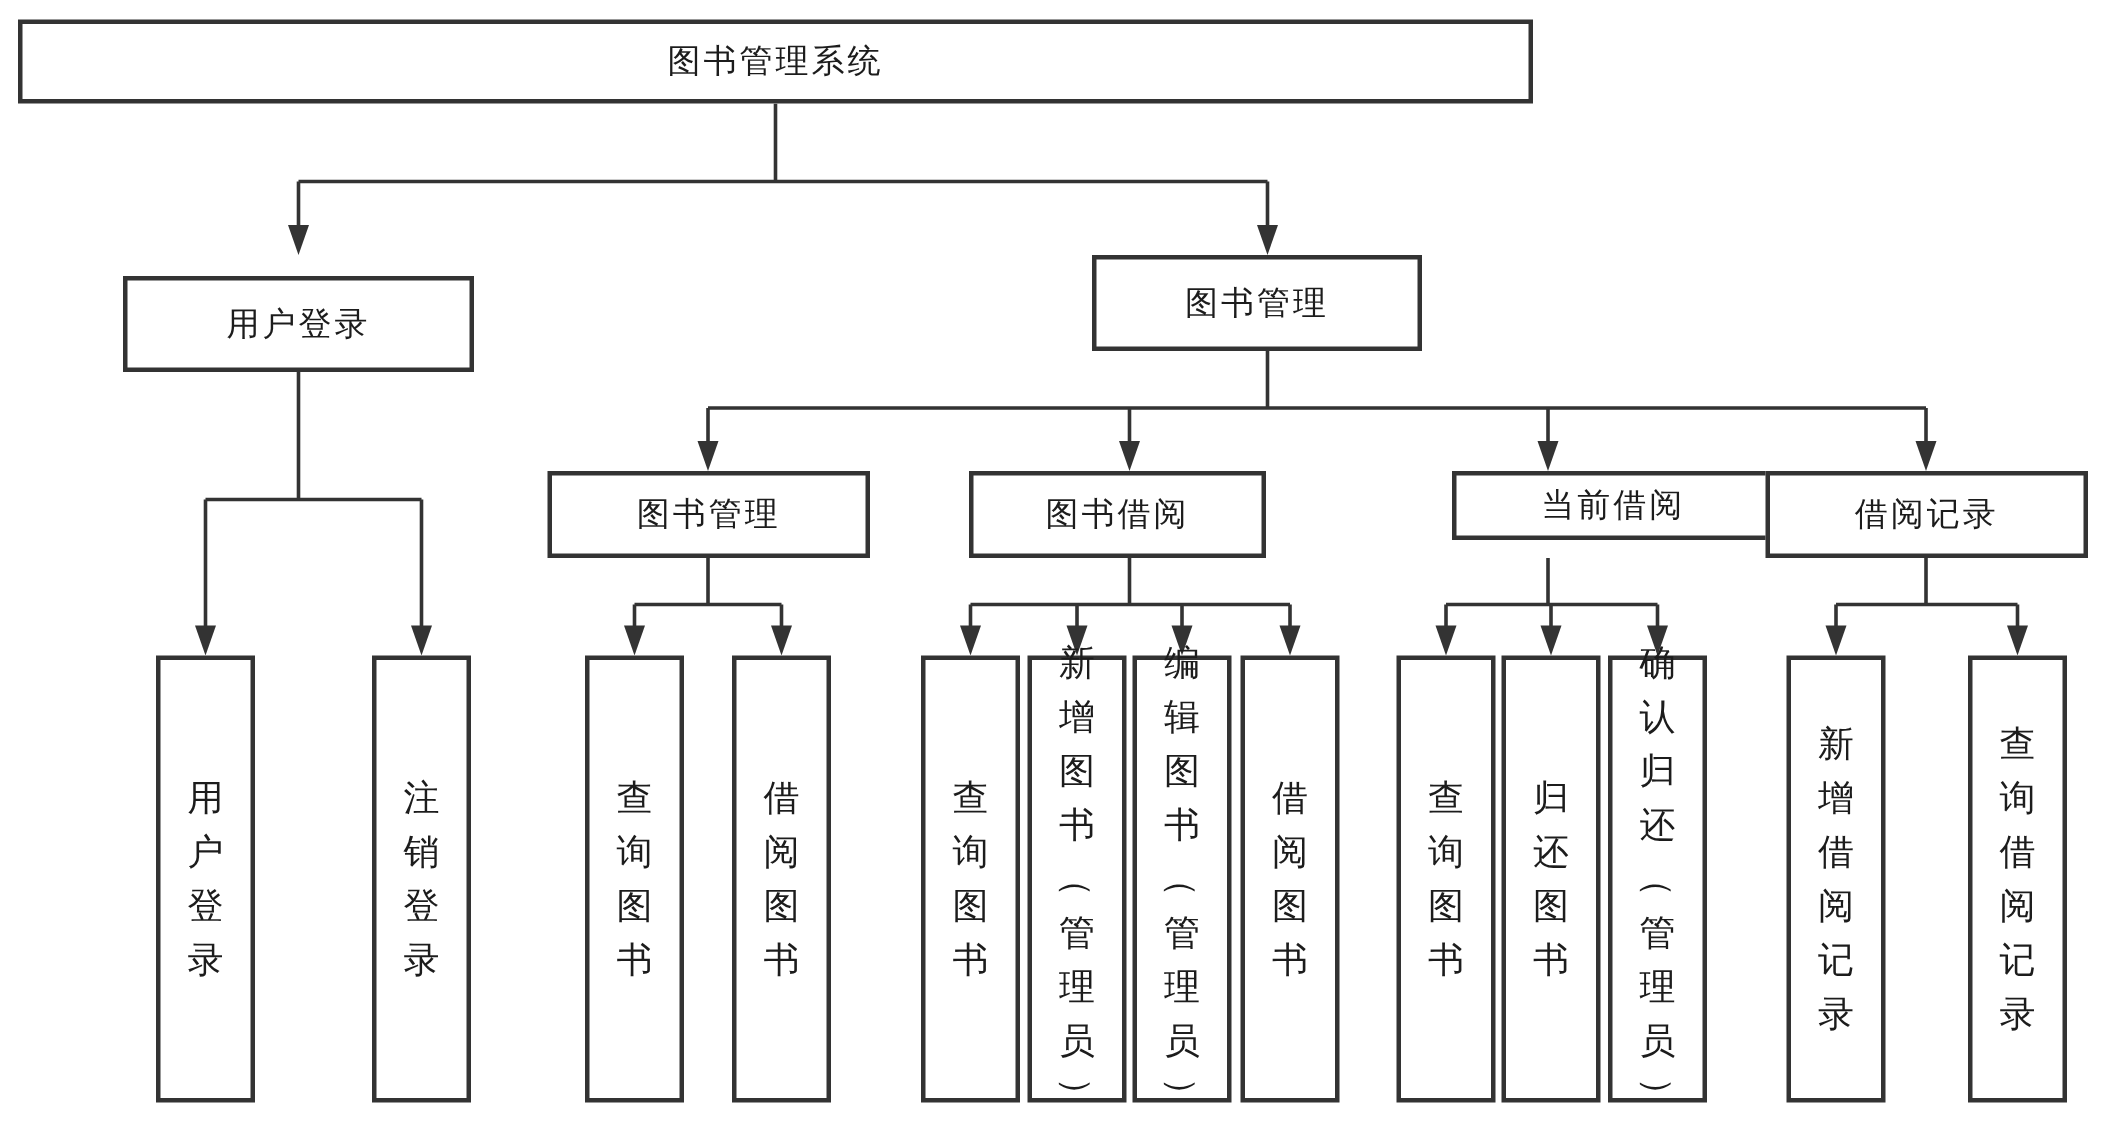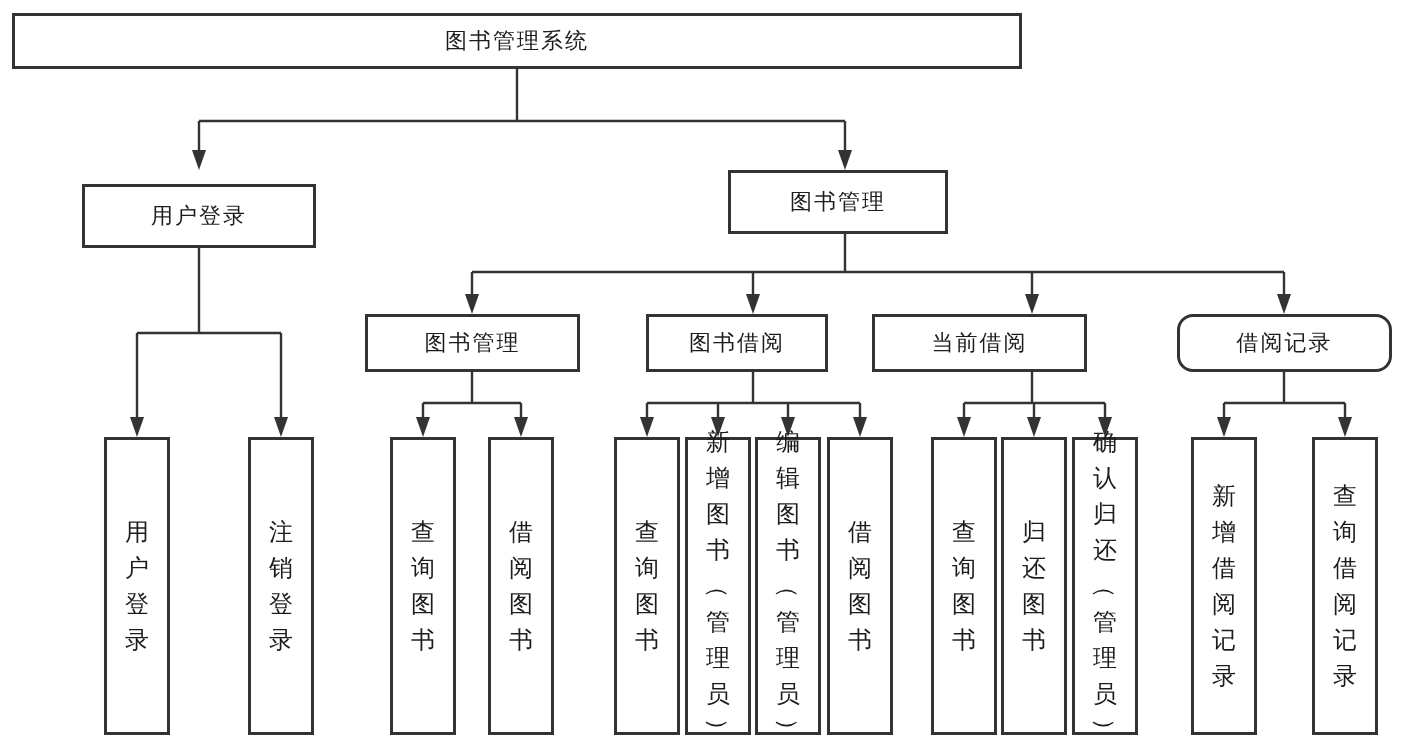--- a/index.html
+++ b/index.html
@@ -77,23 +77,23 @@
       <polygon points="1338,417 1352,417 1345,437"></polygon>
     </g>
   </svg>
 
   <div class="box h" style="left:12px;top:13px;width:1010px;height:56px;">图书管理系统</div>
 
   <div class="box h" style="left:82px;top:184px;width:234px;height:64px;">用户登录</div>
   <div class="box h" style="left:728px;top:170px;width:220px;height:64px;">图书管理</div>
 
   <div class="box h" style="left:365px;top:314px;width:215px;height:58px;">图书管理</div>
-  <div class="box h" style="left:646px;top:314px;width:182px;height:58px;">图书借阅</div>
-  <div class="box h" style="left:872px;top:314px;width:215px;height:58px;">当前借阅</div>
-  <div class="box h" style="left:1177px;top:314px;width:215px;height:58px;border-radius:16px;">借阅记录</div>
+  <div class="box h" style="left:646px;top:314px;width:198px;height:58px;">图书借阅</div>
+  <div class="box h" style="left:968px;top:314px;width:215px;height:46px;">当前借阅</div>
+  <div class="box h" style="left:1177px;top:314px;width:215px;height:58px;">借阅记录</div>
 
   <div class="box v" style="left:104px;top:437px;width:66px;height:298px;">
       <span class="vc">用</span>
       <span class="vc">户</span>
       <span class="vc">登</span>
       <span class="vc">录</span>
     </div>
   <div class="box v" style="left:248px;top:437px;width:66px;height:298px;">
       <span class="vc">注</span>
       <span class="vc">销</span>

